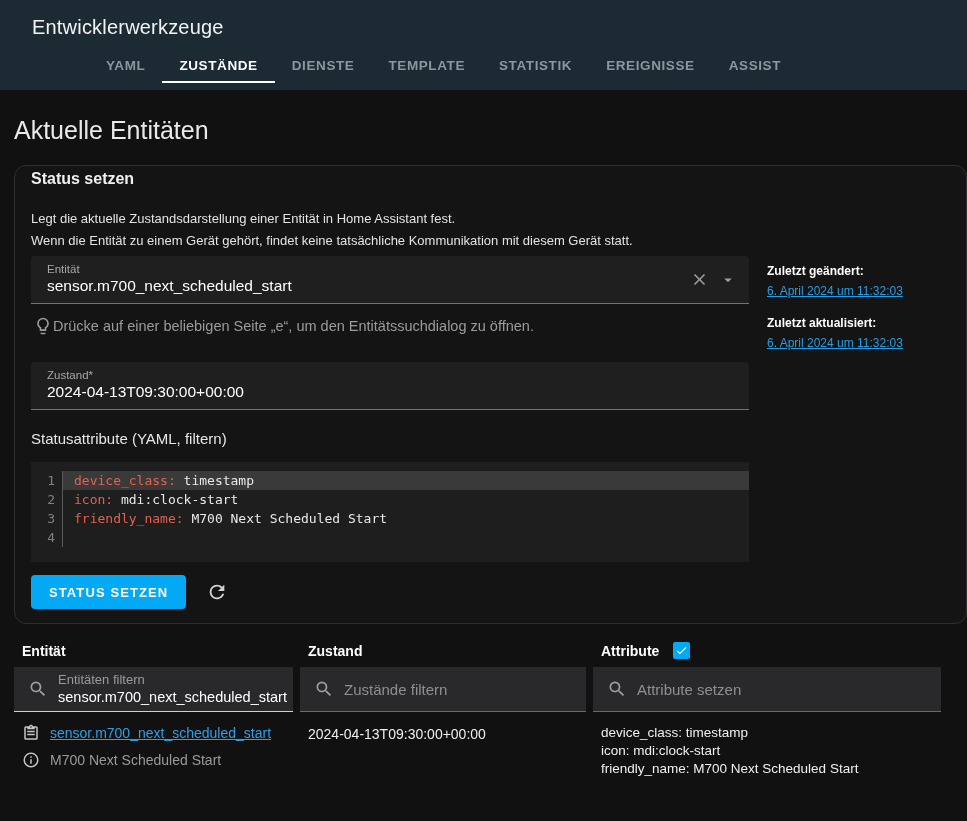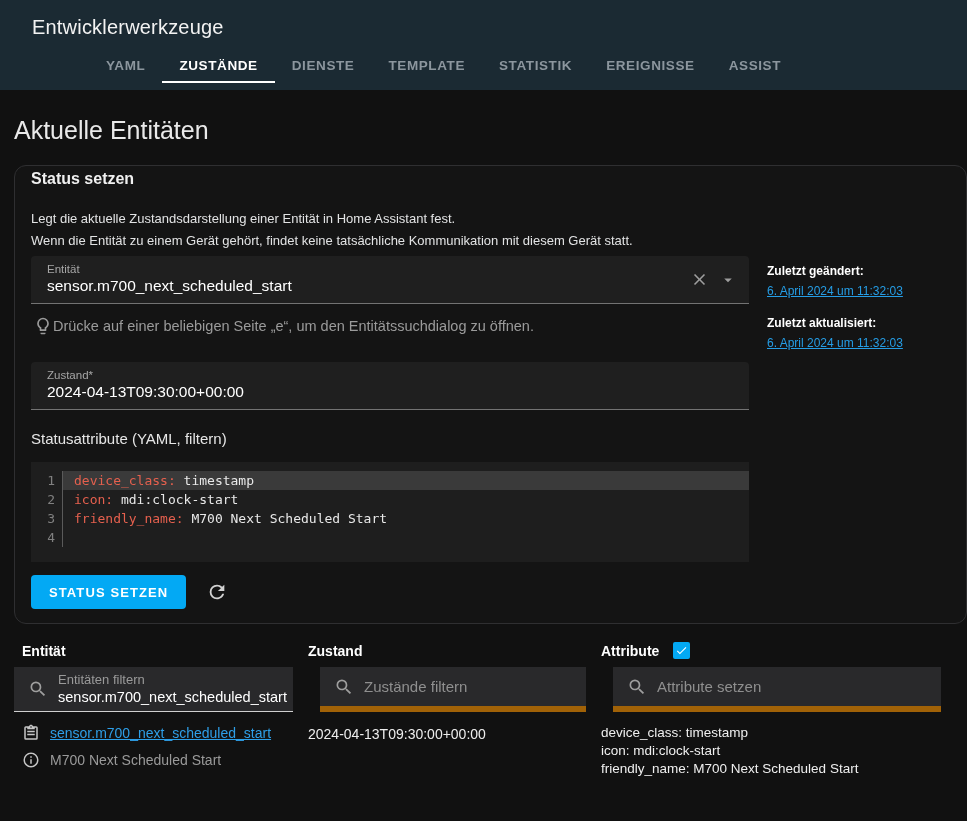--- a/index.html
+++ b/index.html
@@ -59,21 +59,21 @@
 
   
   .ent-table { margin:12px 26px 0 14px; }
   .grid { display:grid; grid-template-columns:279px 286px 348px; column-gap:7px; }
   .th { color:#ffffff; font-size:14px; font-weight:700; padding:6px 0 8px 8px; display:flex; align-items:center; }
   .checkbox { width:17px; height:17px; background:#03a9f4; border-radius:2px; margin-left:14px;
               display:flex; align-items:center; justify-content:center; cursor:pointer; }
   .filter-cell { background:#29292b; height:45px; display:flex; align-items:center;
                  padding:0 8px 0 14px; color:#909090; }
   .filter-cell.first { border-bottom:1px solid #cfcfcf; }
-  .filter-cell.rest  { border-bottom:6px solid #a16207;margin-left:20px; }
+  .filter-cell.rest  { border-bottom:1px solid #a16207; }
   .filter-stack { display:flex; flex-direction:column; line-height:1.15; }
   .filter-mini-label { color:#9a9a9a; font-size:13px; }
   .filter-value { color:#ffffff; font-size:14.5px; margin-top:1px; }
   .filter-ph { font-size:15px; color:#8f8f8f; }
   .search-ic { color:#9e9e9e; margin-right:10px; flex:0 0 auto; display:flex; }
 
   .data-row { padding-top:12px; }
   .ent-line { display:flex; align-items:center; padding-left:8px; }
   .ent-line + .ent-line { margin-top:9px; }
   .row-ic { color:#c6c6c6; margin-right:10px; display:flex; }

